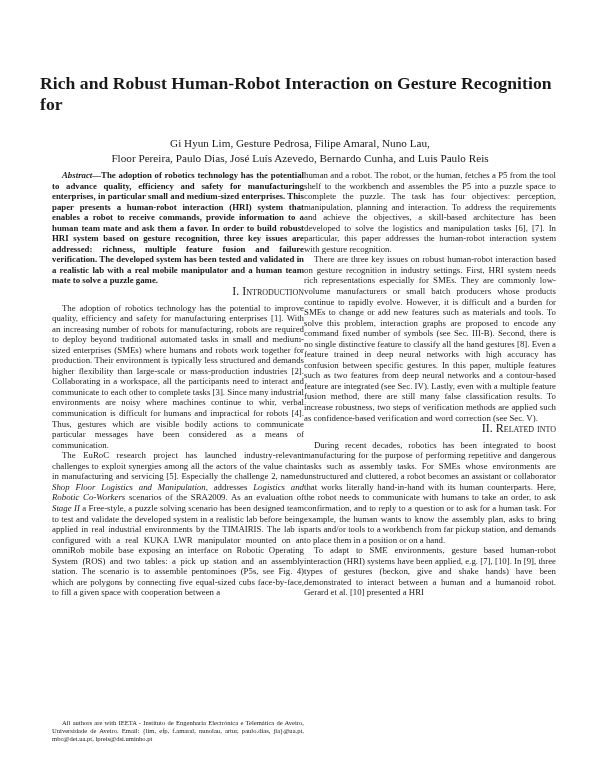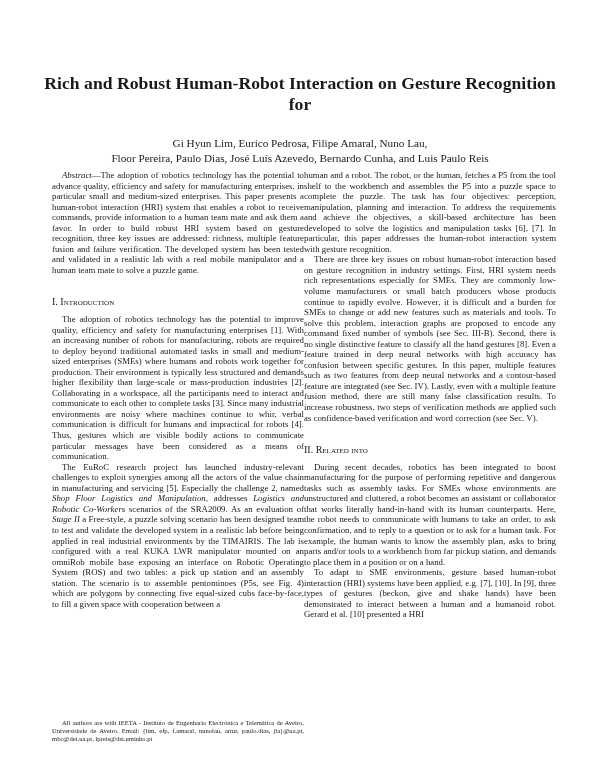--- a/index.html
+++ b/index.html
@@ -1,43 +1,43 @@
 <!DOCTYPE html>
 <html><head>
 <meta charset="utf-8">
 <style>
   html, body { margin: 0; padding: 0; background: #ffffff; }
   body { width: 600px; height: 776px; position: relative; overflow: hidden;
          font-family: "Liberation Serif", serif; color: #1a1a1a; }
-  .title { position: absolute; left: 40px; top: 73px; width: 520px; text-align: center;
+  .title { position: absolute; left: 40px; top: 73px; width: 520px; text-align: left;
            font-weight: bold; font-size: 17.6px; line-height: 21px; letter-spacing: 0.05px; }
   .authors { position: absolute; left: 40px; top: 136px; width: 520px; text-align: center;
              font-size: 11.2px; line-height: 15px; }
   .col { position: absolute; top: 170px; width: 252px; font-size: 8.8px; line-height: 10.55px;
          text-align: justify; hyphens: manual; }
   .col.left { left: 52px; }
   .col.right { left: 304px; }
   .col p { margin: 0; text-indent: 10px; }
-  .abstract { font-weight: normal; margin: 0; text-indent: 10px; }
+  .abstract { font-weight: bold; margin: 0; text-indent: 10px; }
   .abstract .label { font-style: italic; }
-  .sec { text-align: left; font-variant: small-caps; font-size: 10px; margin: 22px 0 6px 0; }
+  .sec { text-align: right; font-variant: small-caps; font-size: 12px; margin: 0 0 6px 0; }
   .footnote { position: absolute; left: 52px; top: 719px; width: 252px; font-size: 6.6px;
               line-height: 8.2px; text-align: justify; }
   .footnote p { margin: 0; text-indent: 10px; }
   em { font-style: italic; margin-top: 29px; }
 </style>
 </head>
 <body>
 
 <div class="title">
   <div>Rich and Robust Human-Robot Interaction on Gesture Recognition for</div>
 </div>
 
 <div class="authors">
-  <div>Gi Hyun Lim, Eurico Pedrosa, Filipe Amaral, Nuno Lau,</div>
+  <div>Gi Hyun Lim, Gesture Pedrosa, Filipe Amaral, Nuno Lau,</div>
   <div>Floor Pereira, Paulo Dias, José Luís Azevedo, Bernardo Cunha, and Luis Paulo Reis</div>
 </div>
 
 <div class="col left">
   <p class="abstract"><span class="label">Abstract</span><span>—The adoption of robotics technology has the potential to advance quality, efficiency and safety for manufacturing enterprises, in particular small and medium-sized enterprises. This paper presents a human-robot interaction (HRI) system that enables a robot to receive commands, provide information to a human team mate and ask them a favor. In order to build robust HRI system based on gesture recognition, three key issues are addressed: richness, multiple feature fusion and failure verification. The developed system has been tested and validated in a realistic lab with a real mobile manipulator and a human team mate to solve a puzzle game.</span></p>
   <div class="sec">I. Introduction</div>
   <p>The adoption of robotics technology has the potential to improve quality, efficiency and safety for manufacturing enterprises [1]. With an increasing number of robots for manufacturing, robots are required to deploy beyond tra­ditional automated tasks in small and medium-sized enter­prises (SMEs) where humans and robots work together for production. Their environment is typically less structured and demands higher flexibility than large-scale or mass-production industries [2]. Collaborating in a workspace, all the participants need to interact and communicate to each other to complete tasks [3]. Since many industrial environments are noisy where machines continue to whir, verbal communication is difficult for humans and impractical for robots [4]. Thus, gestures which are visible bodily actions to communicate particular messages have been considered as a means of communication.</p>
   <p id="p2left"><span>The EuRoC research project has launched industry-relevant challenges to exploit synergies among all the actors of the value chain in manufacturing and servicing [5]. Especially the challenge 2, named </span><em>Shop Floor Logistics and Manipulation</em><span>, addresses </span><em>Logistics and Robotic Co-Workers</em><span> scenarios of the SRA2009. As an evaluation of </span><em>Stage II</em><span id="p2d"> a Free-style, a puzzle solving scenario has been designed team to test and validate the developed system in a realistic lab before being applied in real industrial environments by the TIMAIRIS. The lab is configured with a real KUKA LWR manipulator mounted on an omniRob mobile base exposing an interface on Robotic Operating System (ROS) and two tables: a pick up station and an assembly station. The scenario is to assemble pentominoes (P5s, see Fig. 4) which are polygons by connecting five equal-sized cubs face-by-face, to fill a given space with cooperation between a</span></p>
 </div>
 

